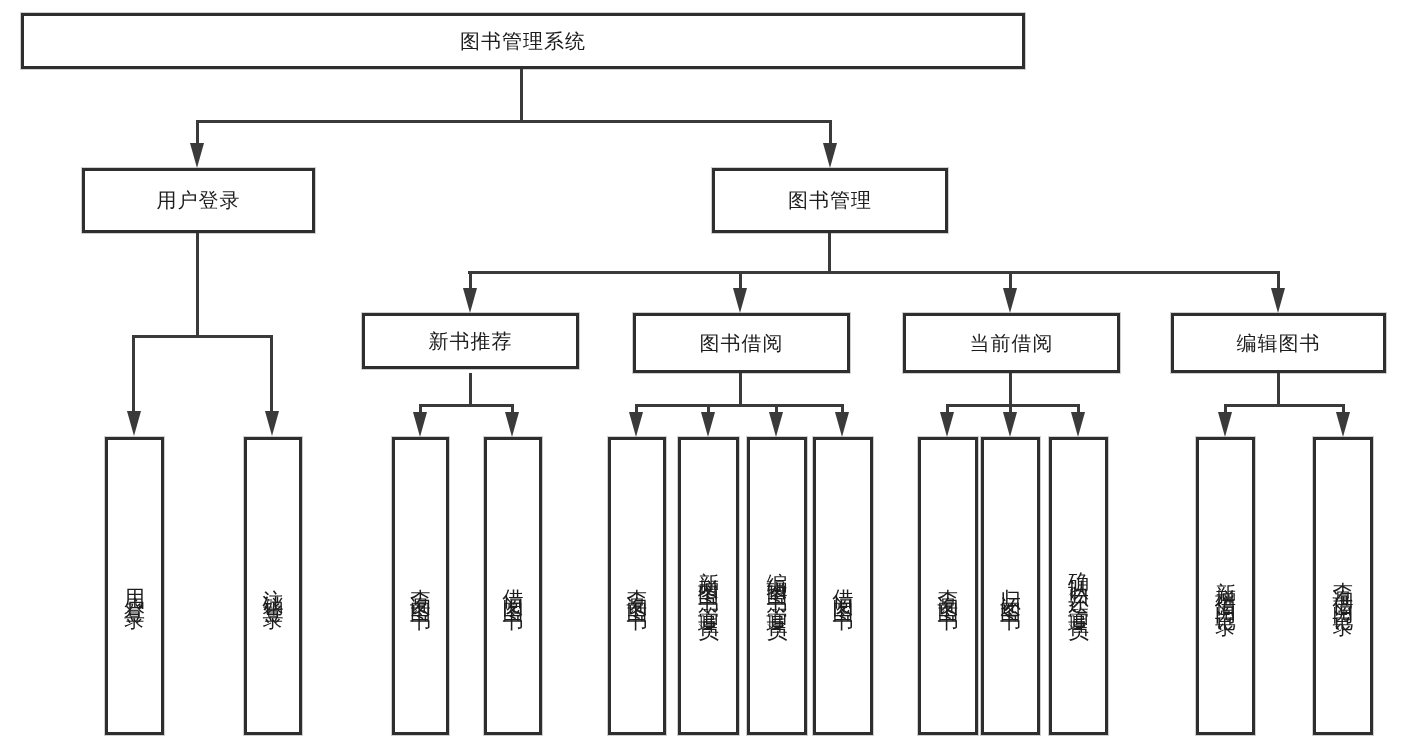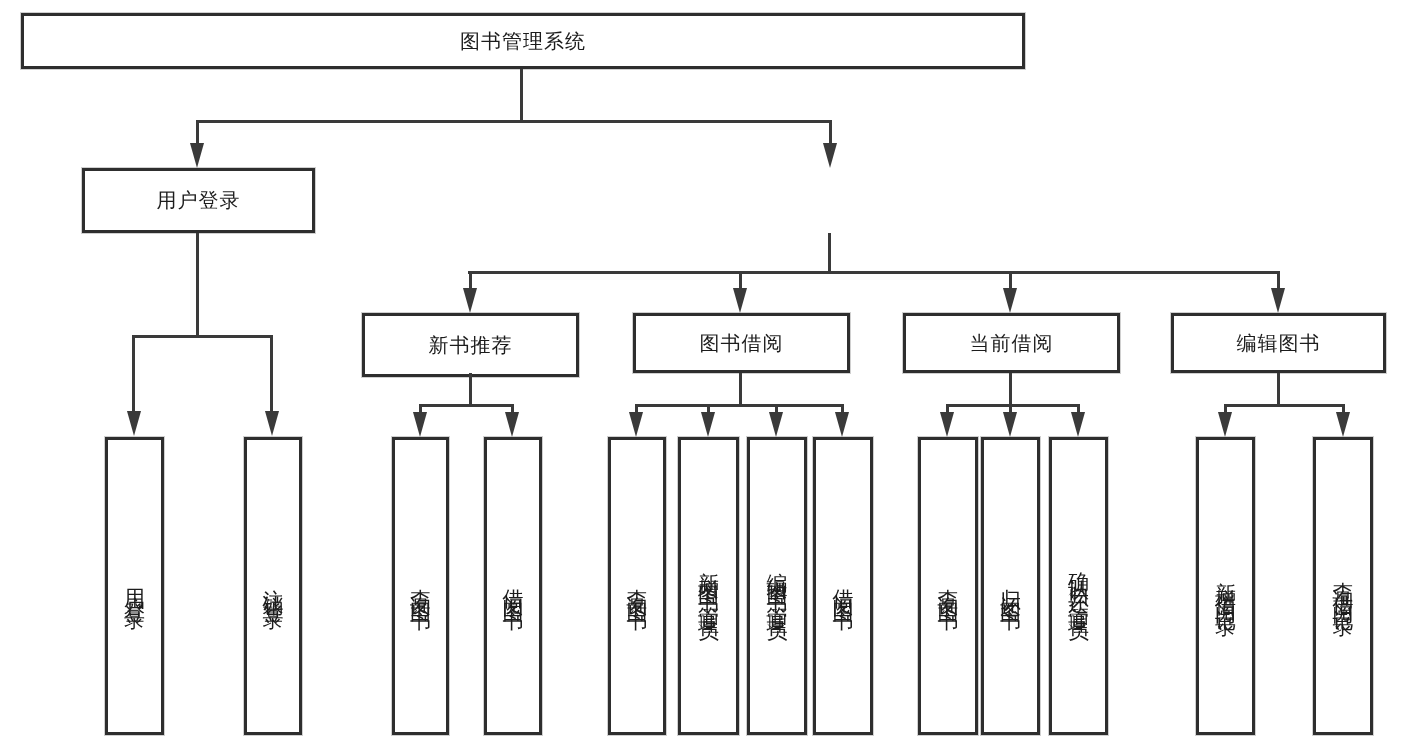--- a/index.html
+++ b/index.html
@@ -78,41 +78,44 @@
 
   <div class="line-v" style="left:520px; top:69px; height:54px;"></div>
   <div class="line-h" style="left:197px; top:120px; width:635px;"></div>
   <div class="line-v" style="left:196px; top:120px; height:26px;"></div>
   <div class="arrow-down" style="left:190px; top:143px;"></div>
   <div class="line-v" style="left:829px; top:120px; height:26px;"></div>
   <div class="arrow-down" style="left:823px; top:143px;"></div>
 
   <div class="box box-h" style="left:82px; top:168px; width:233px; height:65px;">
     <span>用户登录</span>
+  </div>
+  <div class="box box-h" style="left:712px; top:168px; width:236px; height:65px;">
+    <span>图书管理</span>
   </div>
 
   <div class="line-v" style="left:196px; top:233px; height:105px;"></div>
   <div class="line-h" style="left:132px; top:335px; width:141px;"></div>
   <div class="line-v" style="left:132px; top:335px; height:78px;"></div>
   <div class="arrow-down" style="left:127px; top:411px;"></div>
   <div class="line-v" style="left:270px; top:335px; height:78px;"></div>
   <div class="arrow-down" style="left:265px; top:411px;"></div>
 
   <div class="line-v" style="left:828px; top:233px; height:41px;"></div>
   <div class="line-h" style="left:468px; top:271px; width:812px;"></div>
   <div class="line-v" style="left:469px; top:271px; height:20px;"></div>
   <div class="arrow-down" style="left:463px; top:288px;"></div>
   <div class="line-v" style="left:739px; top:271px; height:20px;"></div>
   <div class="arrow-down" style="left:733px; top:288px;"></div>
   <div class="line-v" style="left:1009px; top:271px; height:20px;"></div>
   <div class="arrow-down" style="left:1003px; top:288px;"></div>
   <div class="line-v" style="left:1277px; top:271px; height:20px;"></div>
   <div class="arrow-down" style="left:1271px; top:288px;"></div>
 
-  <div class="box box-h" style="left:362px; top:313px; width:217px; height:64px;">
+  <div class="box box-h" style="left:362px; top:313px; width:217px; height:56px;">
     <span>新书推荐</span>
   </div>
   <div class="box box-h" style="left:633px; top:313px; width:217px; height:60px;">
     <span>图书借阅</span>
   </div>
   <div class="box box-h" style="left:903px; top:313px; width:217px; height:60px;">
     <span>当前借阅</span>
   </div>
   <div class="box box-h" style="left:1171px; top:313px; width:215px; height:60px;">
     <span>编辑图书</span>

